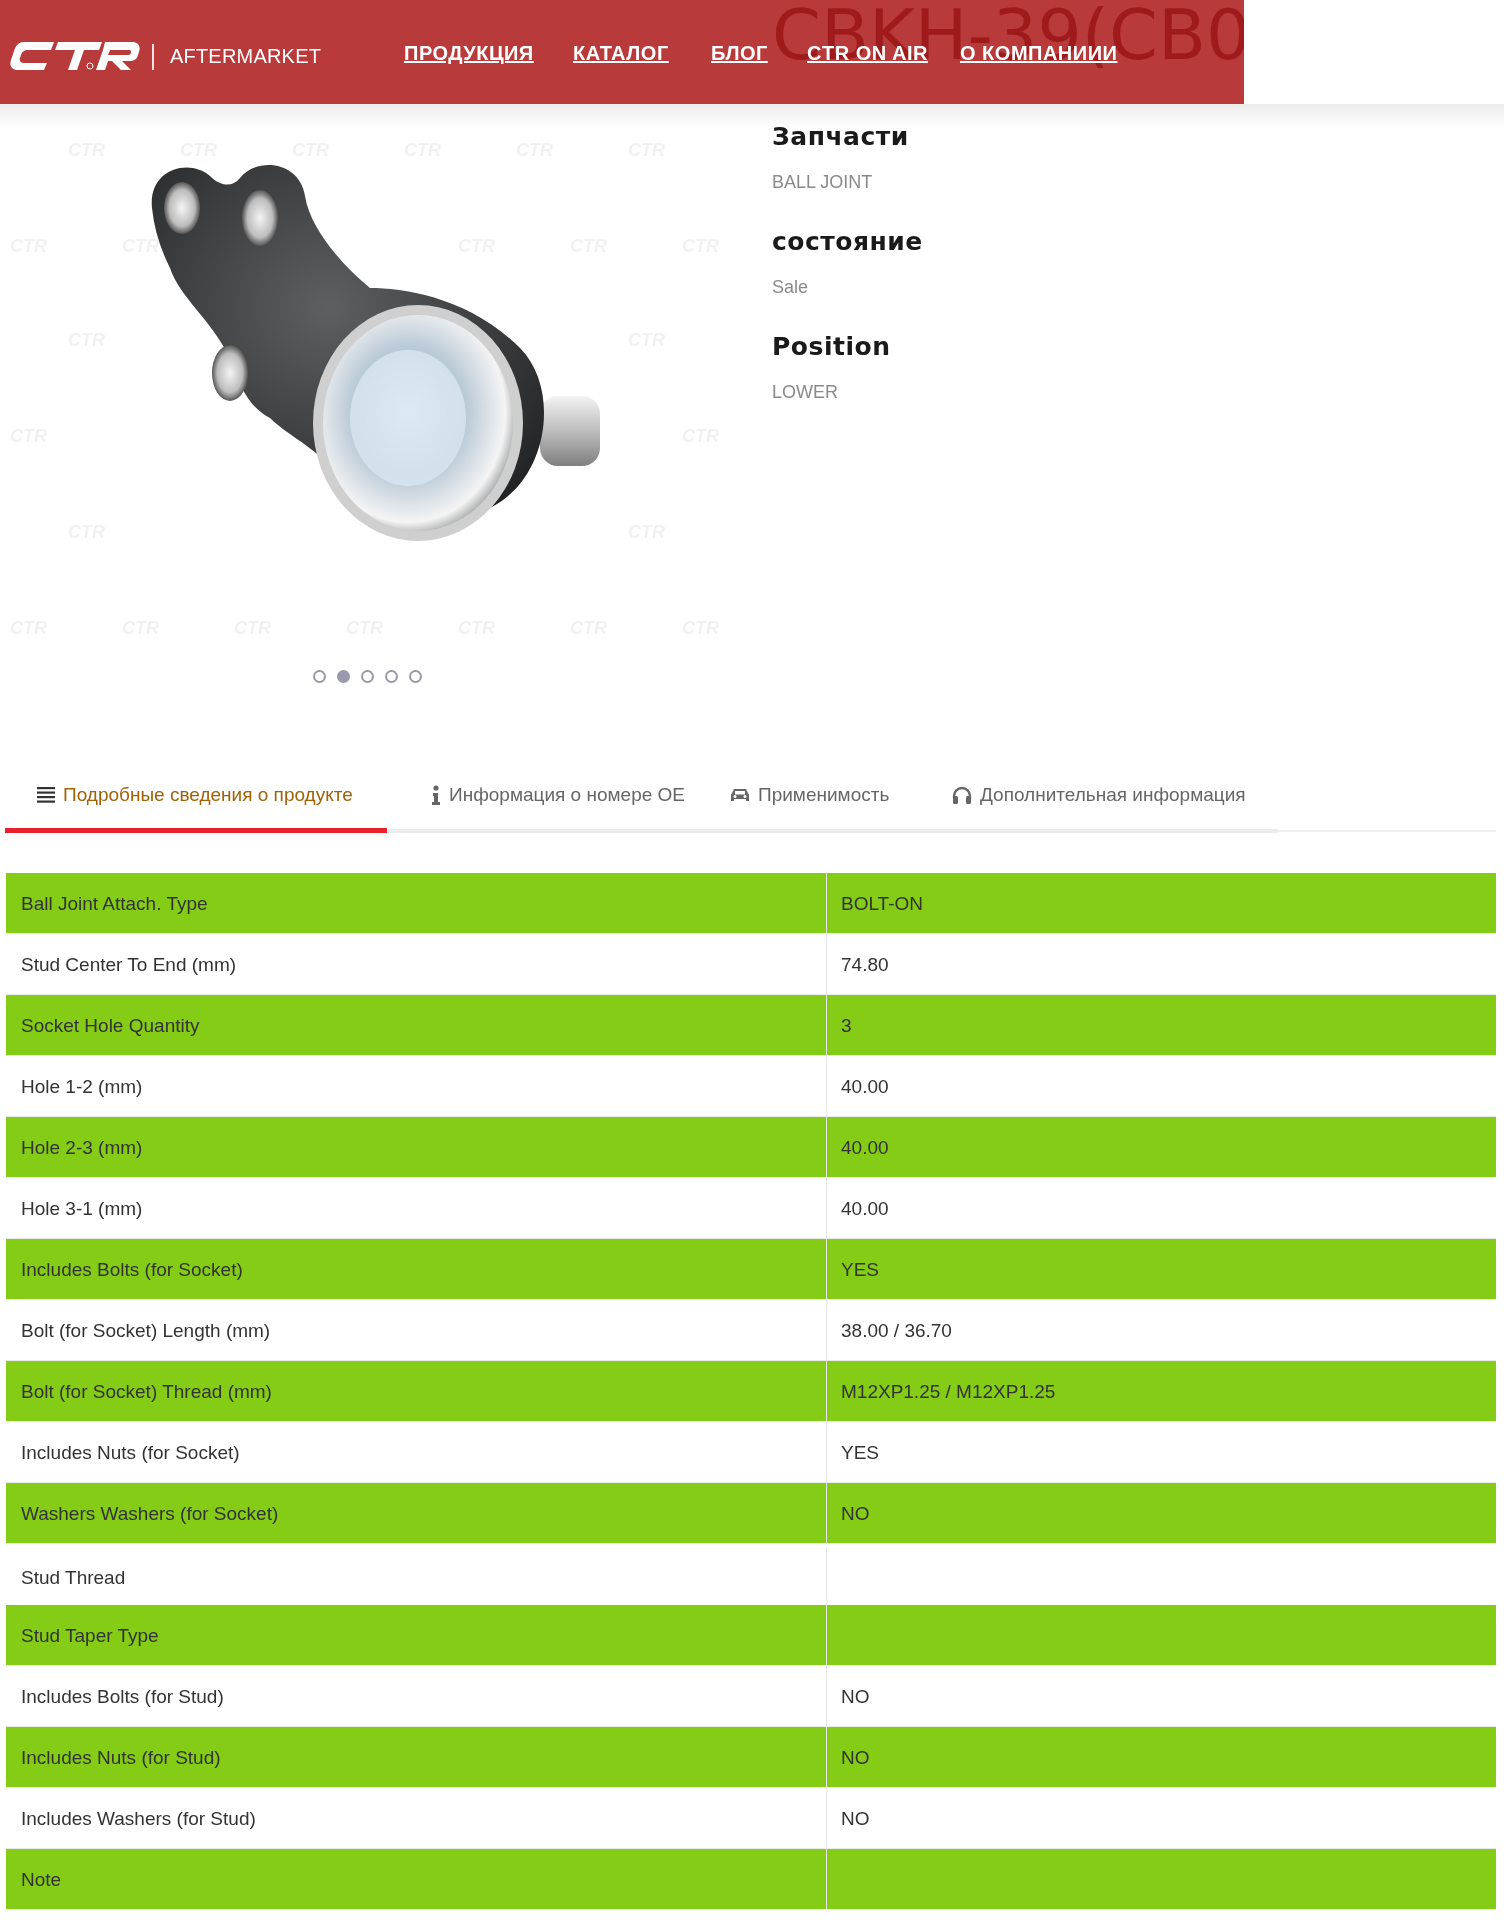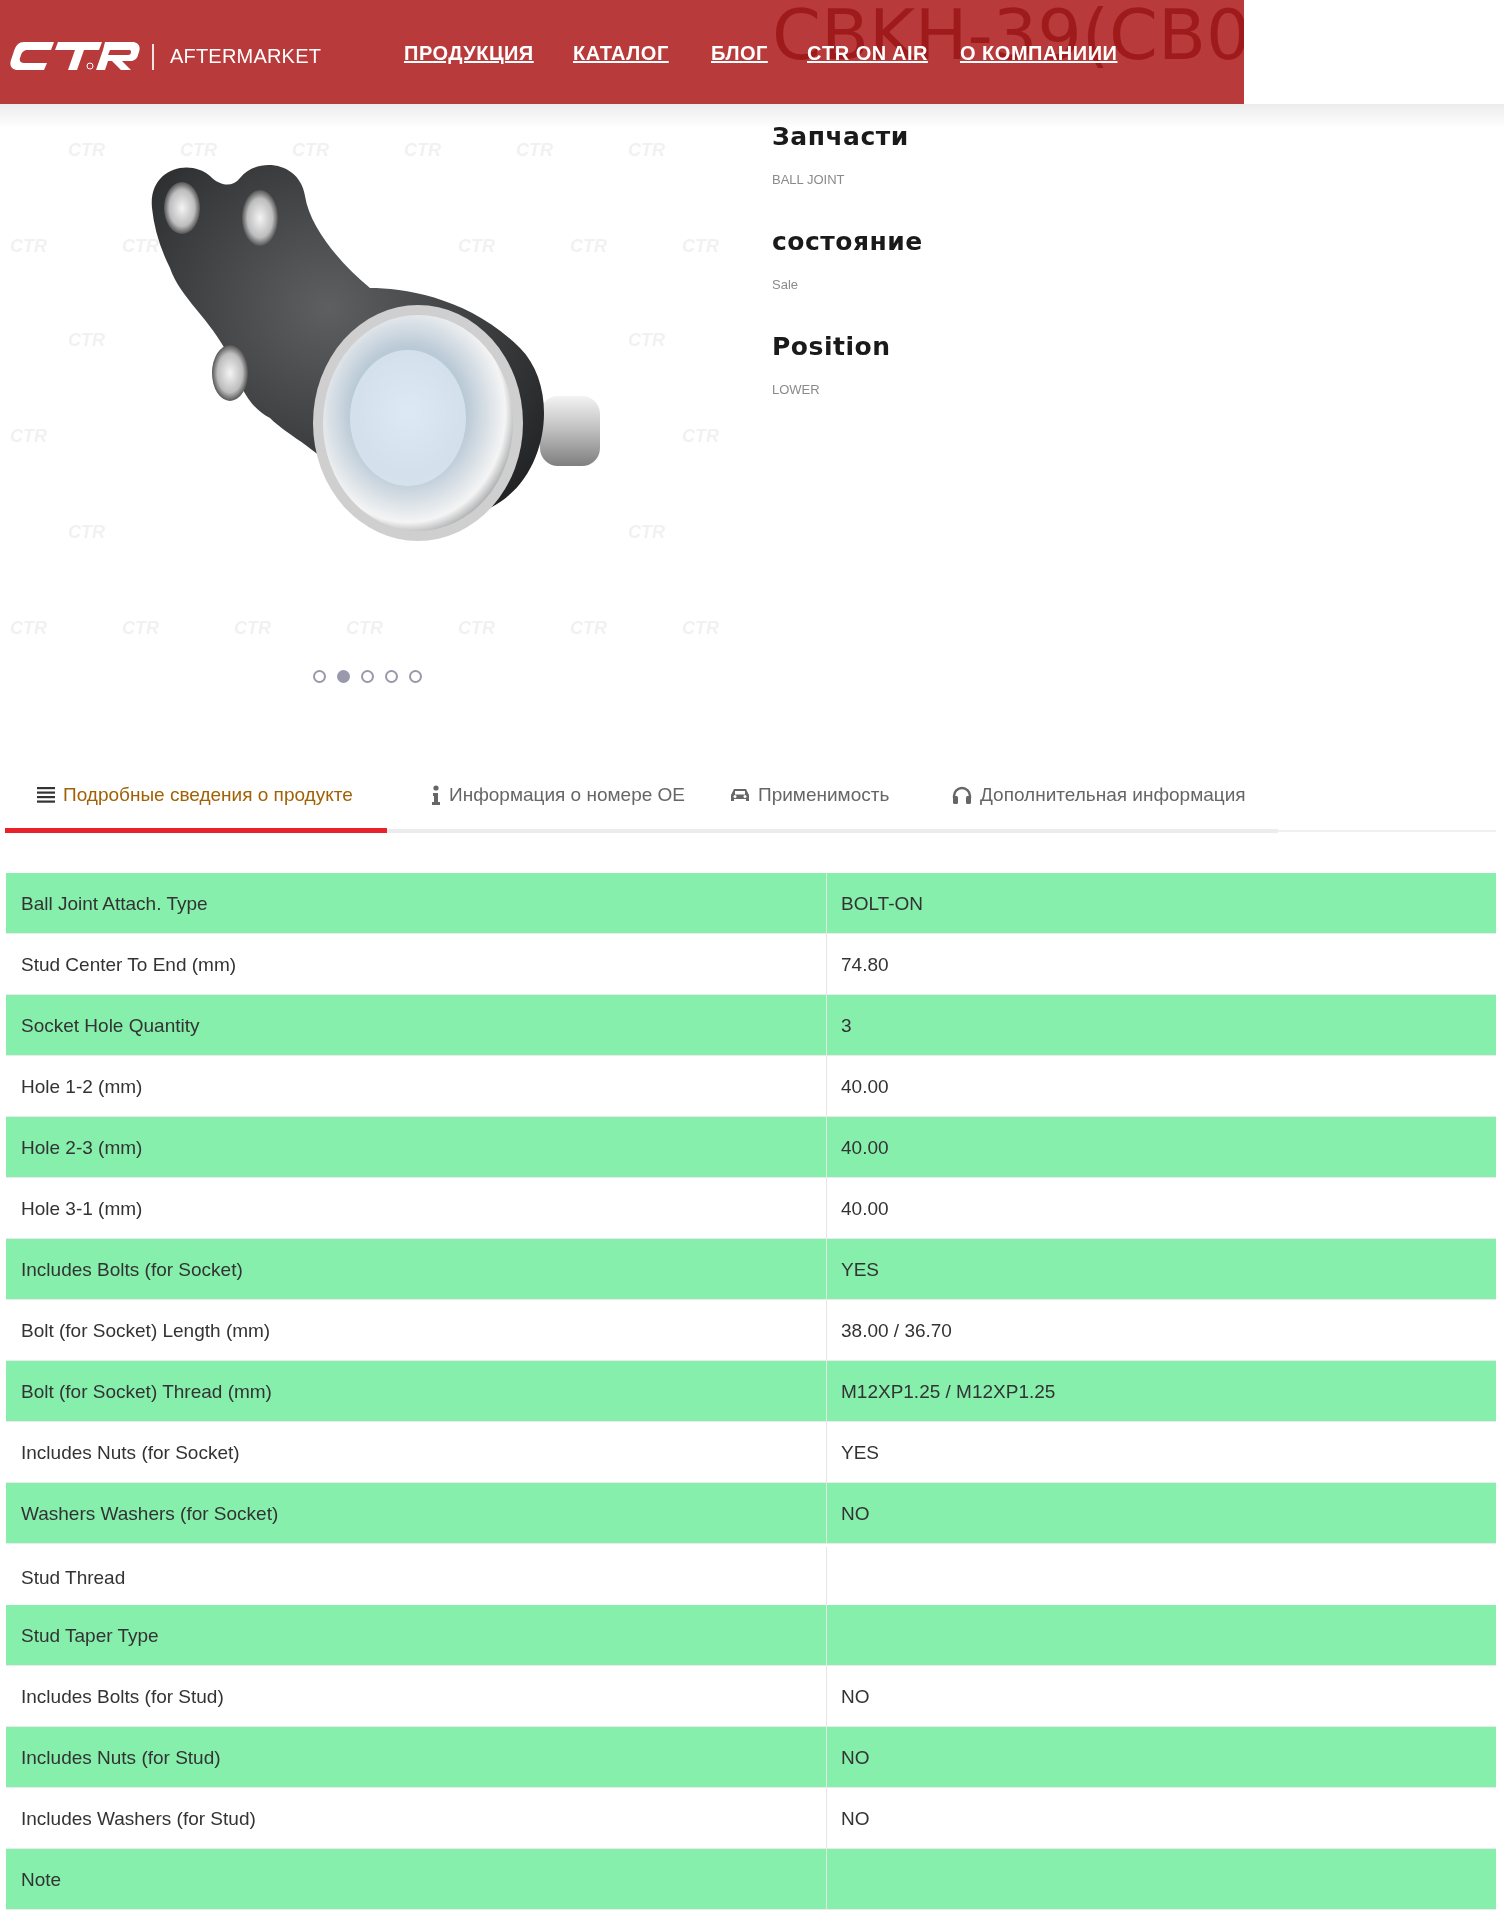--- a/index.html
+++ b/index.html
@@ -21,33 +21,33 @@
   .gallery { position: absolute; left: 0; top: 118px; width: 740px; height: 540px; overflow: hidden; }
   .wm { position: absolute; color: #f1f1f1; font-weight: bold; font-style: italic; font-size: 18px; }
   .product-img { position: absolute; left: 140px; top: 30px; width: 480px; height: 420px; }
   .dots { position: absolute; left: 313px; top: 670px; display: flex; gap: 11px; }
   .dot { width: 13px; height: 13px; border-radius: 50%; border: 2.5px solid #9a98ac; background: #fff; cursor: pointer; }
   .dot.active { background: #9a98ac; }
 
   .specs { position: absolute; left: 772px; top: 122px; }
   .spec { margin-bottom: 0; }
   .spec-label { font-family: "DejaVu Sans", sans-serif; font-weight: bold; font-size: 25px; color: #1a1a1a; height: 36px; letter-spacing: 0.5px; }
-  .spec-value { font-size: 13px; color: #8a8a8a; margin-top: 14px; height: 55px; }
+  .spec-value { font-size: 18px; color: #8a8a8a; margin-top: 14px; height: 55px; }
 
   .tabs { position: absolute; left: 5px; top: 776px; width: 1491px; height: 56px; }
   .tabs-line { position: absolute; left: 5px; top: 829px; width: 1273px; height: 4px; background: #ececec; }
   .tabs-line2 { position: absolute; left: 1278px; top: 830px; width: 218px; height: 2px; background: #f0f0f0; }
   .tab-active-bar { position: absolute; left: 5px; top: 828px; width: 382px; height: 5px; background: #E8212A; }
   .tab { position: absolute; top: 8px; display: flex; align-items: center; gap: 8px; font-size: 19px; color: #666; white-space: nowrap; cursor: pointer; }
   .tab.active { color: #a16207; }
   .tab svg { flex: none; }
 
   .table { position: absolute; left: 6px; top: 873px; width: 1490px; border-collapse: collapse; }
   .row { position: absolute; left: 0; width: 1490px; height: 61px; border-bottom: 1px solid #ebebeb; }
-  .row.odd { background: #86efac; }
+  .row.odd { background: #84cc16; }
   .row.even { background: #ffffff; }
   .cell-k { position: absolute; left: 15px; top: 0; height: 61px; line-height: 61px; font-size: 19px; color: #333; white-space: nowrap; }
   .cell-v { position: absolute; left: 835px; top: 0; height: 61px; line-height: 61px; font-size: 19px; color: #333; white-space: nowrap; }
   .col-div { position: absolute; left: 820px; top: 0; width: 1px; height: 61px; background: #e6e6e6; }
 </style>
 </head>
 <body>
 
 <div class="header">
   <svg class="logo" viewBox="0 0 130 36">

